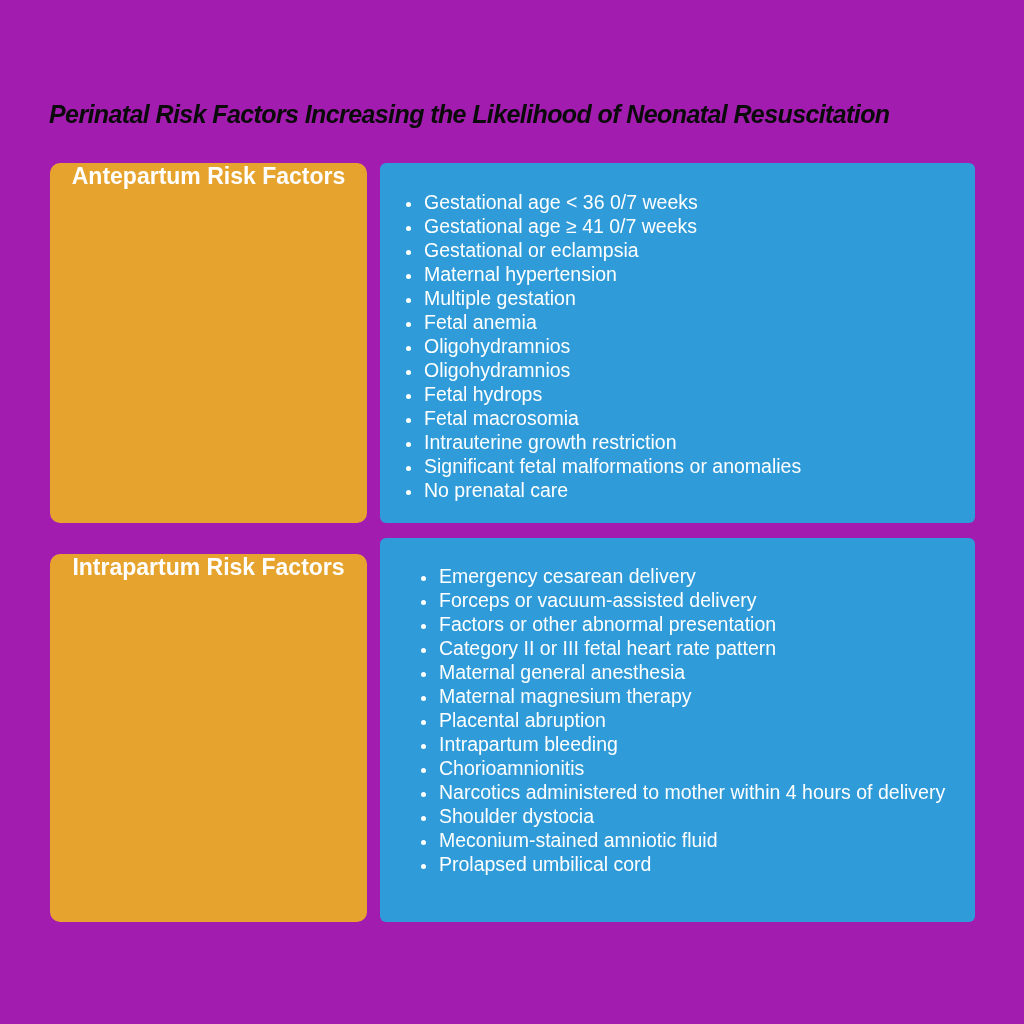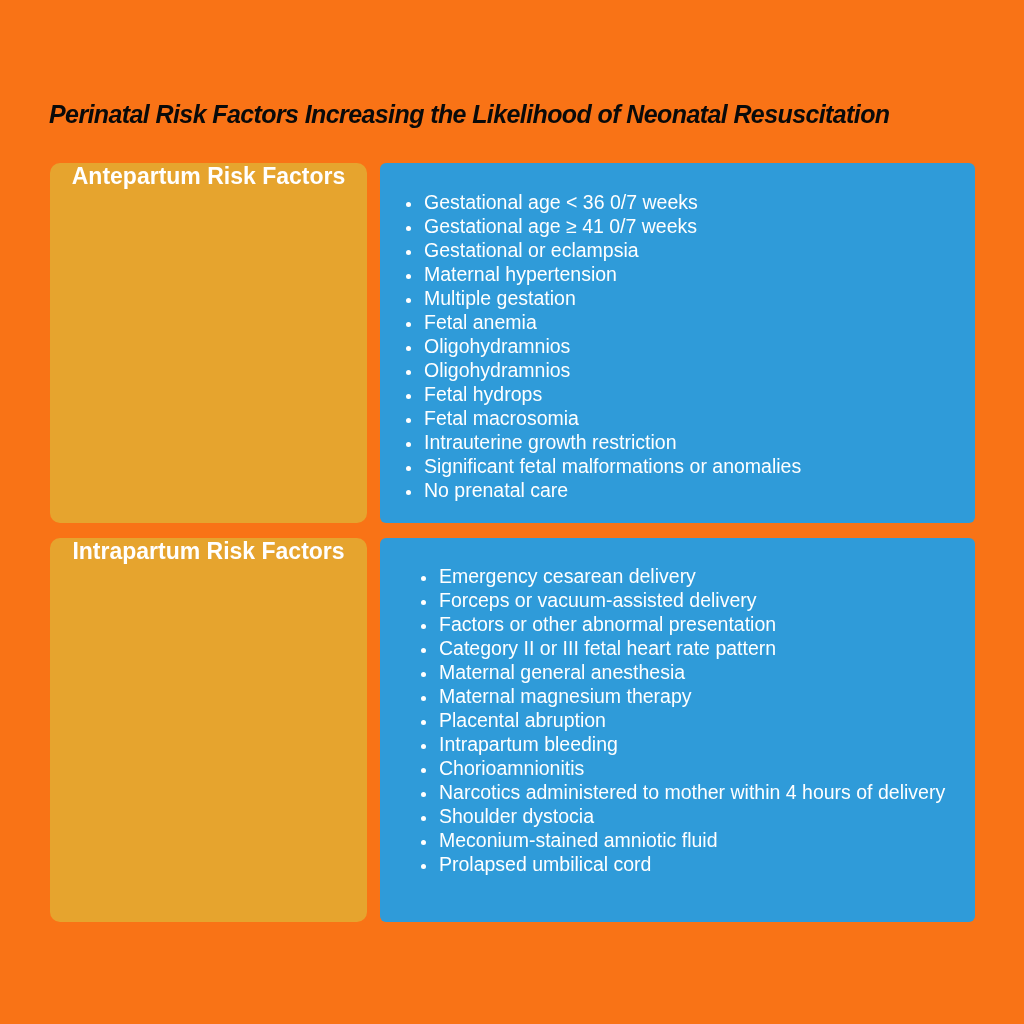--- a/index.html
+++ b/index.html
@@ -4,21 +4,21 @@
 <style>
   html, body {
     margin: 0;
     padding: 0;
     background: #ffffff;
   }
   #canvas {
     position: relative;
     width: 1024px;
     height: 1024px;
-    background: #f97316;
+    background: #a21caf;
     font-family: "Liberation Sans", sans-serif;
     overflow: hidden;
   }
   .page-title {
     position: absolute;
     left: 49px;
     top: 100px;
     width: 930px;
     font-size: 25px;
     font-weight: bold;
@@ -110,21 +110,21 @@
             <li>Fetal hydrops</li>
             <li>Fetal macrosomia</li>
             <li>Intrauterine growth restriction</li>
             <li>Significant fetal malformations or anomalies</li>
             <li>No prenatal care</li>
           </ul>
       </div>
     </div>
 
     <div class="risk-row row-intrapartum">
-      <div class="label-cell" style="background-color: rgb(230, 164, 46);">
+      <div class="label-cell" style="background-color: rgb(230, 164, 46); margin-top: 16px;">
         <div class="label-text">Intrapartum Risk Factors</div>
       </div>
       <div class="list-cell" style="background-color: rgb(47, 155, 217);">
         <ul class="risk-list">
             <li>Emergency cesarean delivery</li>
             <li>Forceps or vacuum-assisted delivery</li>
             <li>Factors or other abnormal presentation</li>
             <li>Category II or III fetal heart rate pattern</li>
             <li>Maternal general anesthesia</li>
             <li>Maternal magnesium therapy</li>

